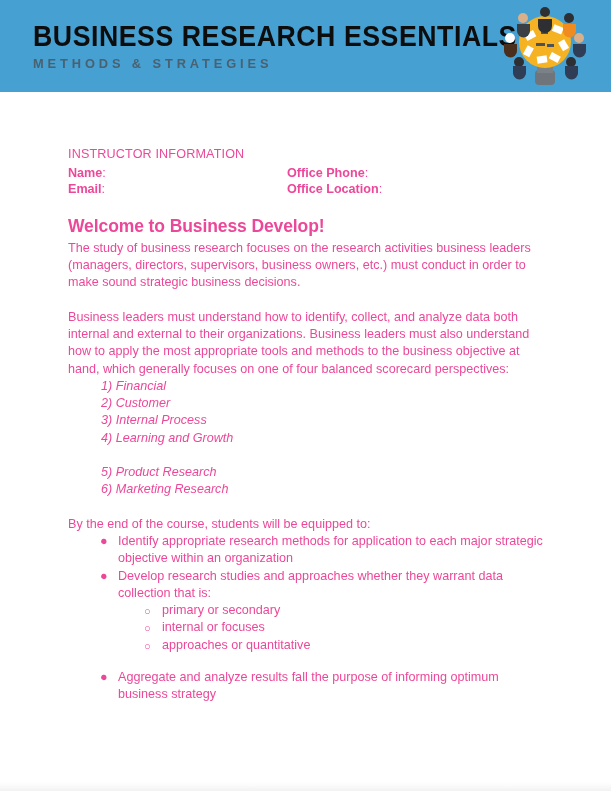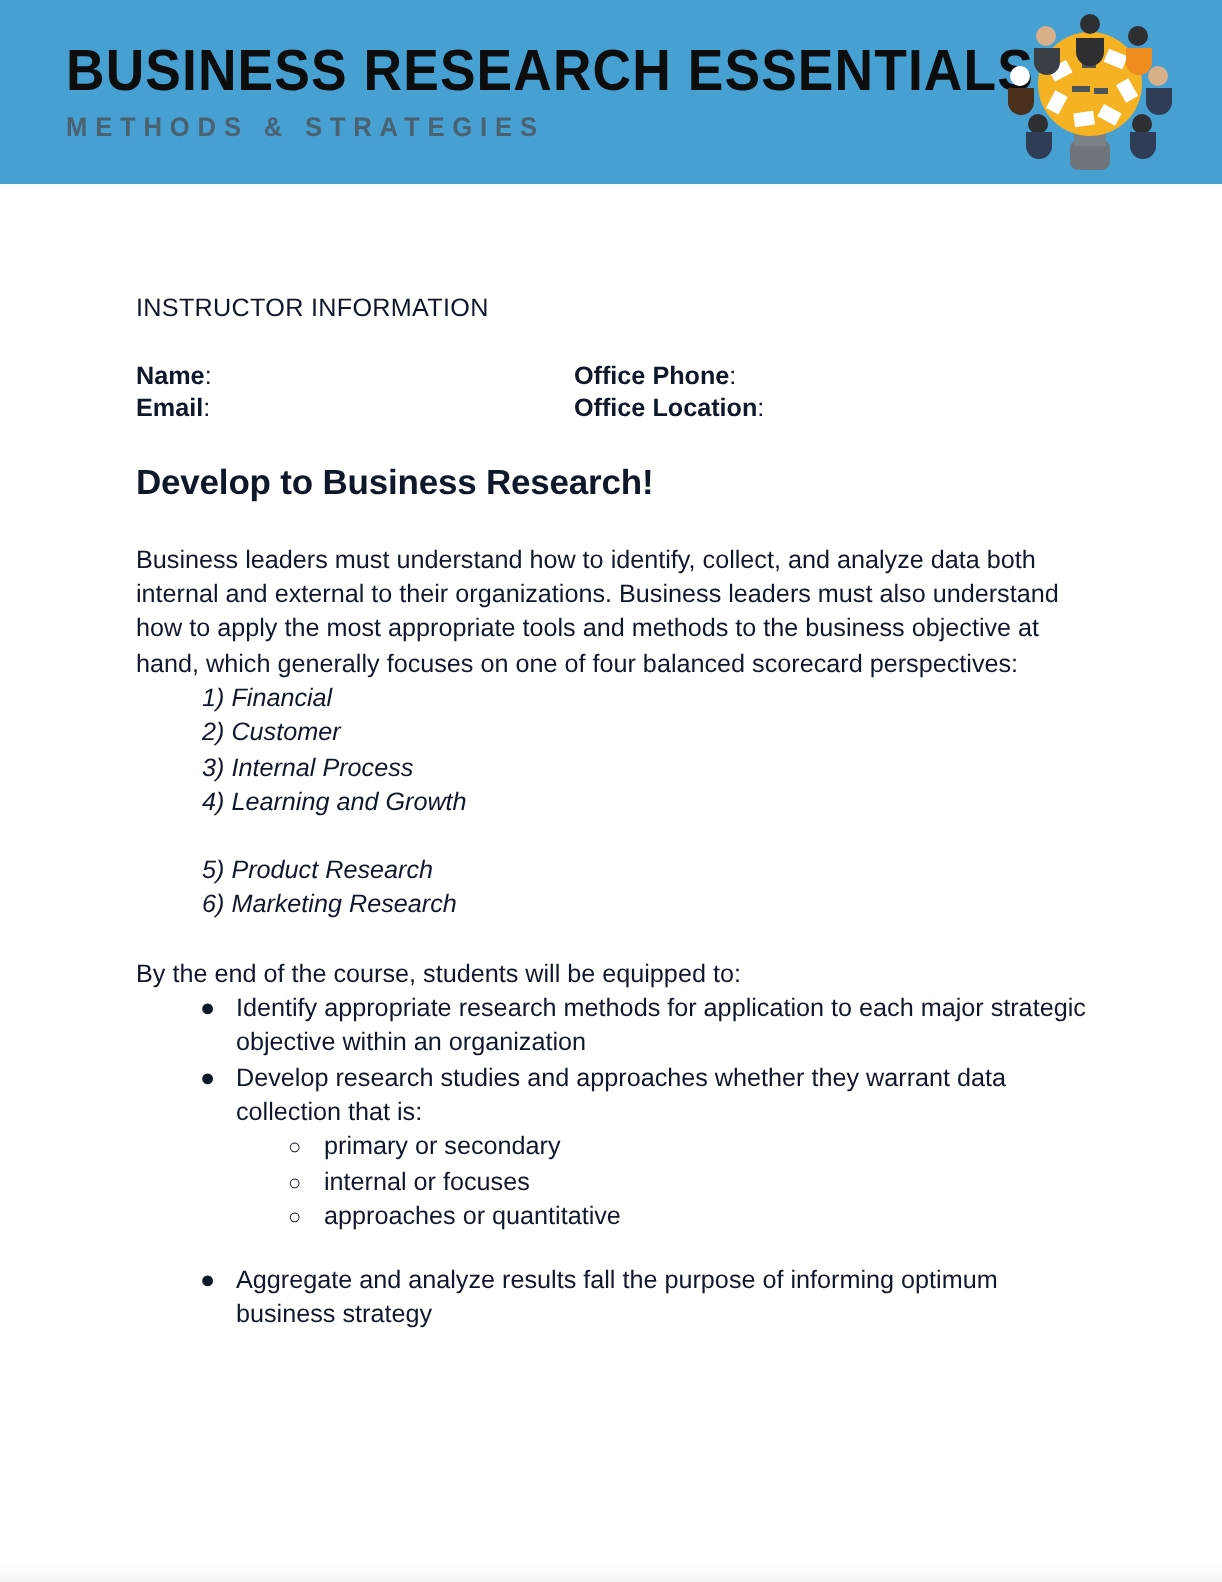--- a/index.html
+++ b/index.html
@@ -62,32 +62,32 @@
     width: 96px;
     height: 88px;
   }
   .content {
     position: absolute;
     left: 68px;
     top: 146px;
     width: 475px;
     font-size: 12.6px;
     line-height: 17.2px;
-    color: #0f172a;
+    color: #ec4899;
   }
 
   .instructor-heading {
     font-size: 12.6px;
     line-height: 16px;
     letter-spacing: 0.15px;
   }
   .instructor-grid {
     display: grid;
     grid-template-columns: 219px auto;
-    margin-top: 18px;
+    margin-top: 3px;
   }
   .instructor-grid .cell {
     font-size: 12.6px;
     line-height: 16.4px;
     white-space: nowrap;
   }
   .instructor-grid .cell b {
     font-weight: bold;
   }
   .instructor-grid .cell .colon {
@@ -246,22 +246,23 @@
     <div class="cell">
       <b>Email</b><span class="colon">:</span>
       <span></span>
     </div>
     <div class="cell">
       <b>Office Location</b><span class="colon">:</span>
       <span></span>
     </div>
   </div>
 
-  <h1 class="welcome">Develop to Business Research!</h1>
-
+  <h1 class="welcome">Welcome to Business Develop!</h1>
+
+  <p class="para">The study of business research focuses on the research activities business leaders (managers, directors, supervisors, business owners, etc.) must conduct in order to make sound strategic business decisions.</p>
 
   <div class="gap"></div>
 
   <p class="para">Business leaders must understand how to identify, collect, and analyze data both internal and external to their organizations. Business leaders must also understand how to apply the most appropriate tools and methods to the business objective at hand, which generally focuses on one of four balanced scorecard perspectives:</p>
 
   <ol class="numlist">
     <li>1) Financial</li>
     <li>2) Customer</li>
     <li>3) Internal Process</li>
     <li>4) Learning and Growth</li>

